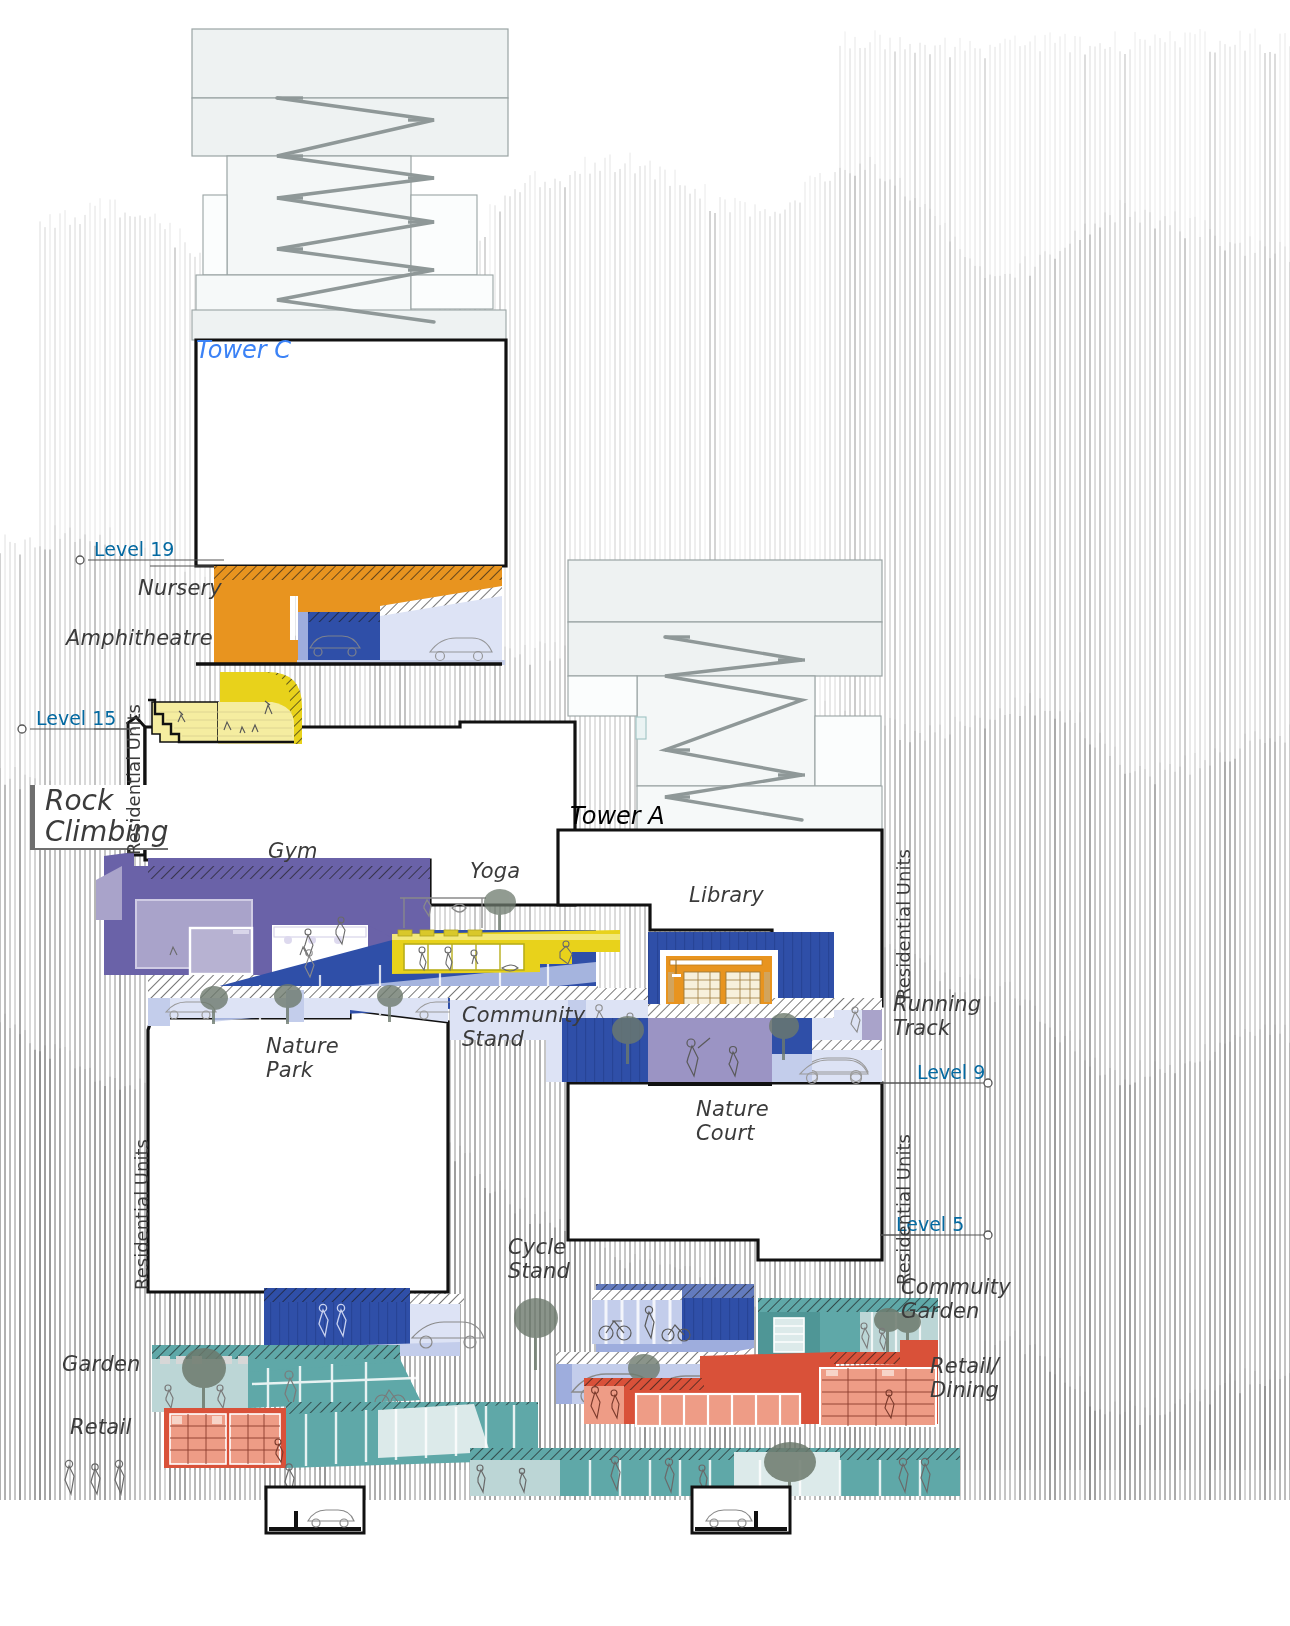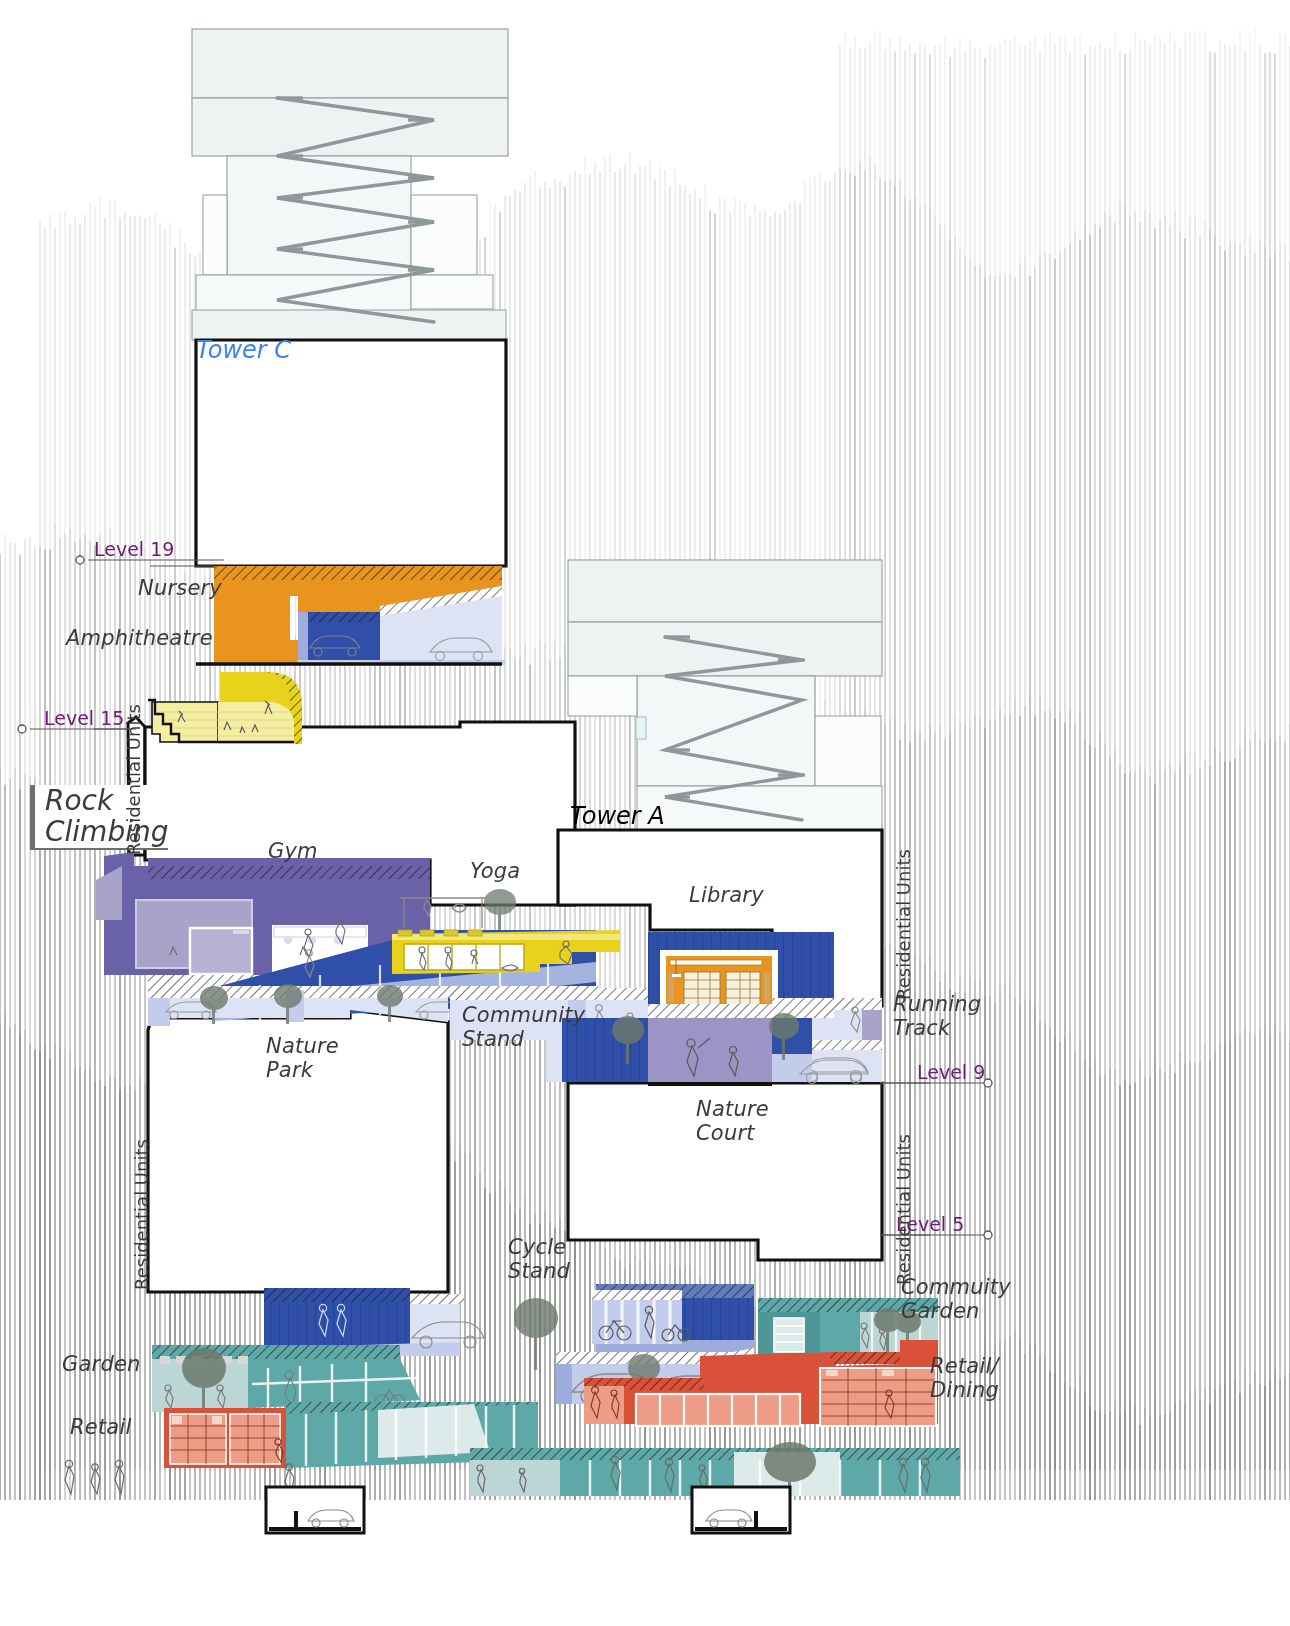--- a/index.html
+++ b/index.html
@@ -1,21 +1,21 @@
 <!DOCTYPE html>
 <html><head>
 <meta charset="utf-8">
 <style>
   html,body{margin:0;padding:0;background:#fff;}
   body{font-family:"DejaVu Sans", sans-serif;}
   #stage{position:relative;width:1290px;height:1626px;background:#ffffff;overflow:hidden;}
   #stage svg{position:absolute;left:0;top:0;}
   .lbl{position:absolute;font-family:"DejaVu Sans",sans-serif;font-style:italic;color:#3b3b3b;
        font-size:21px;line-height:1.12;white-space:pre;letter-spacing:.2px;}
-  .lvl{position:absolute;font-family:"DejaVu Sans",sans-serif;font-style:normal;color:#701a75;
+  .lvl{position:absolute;font-family:"DejaVu Sans",sans-serif;font-style:normal;color:#0369a1;
        font-size:19px;white-space:nowrap;}
   .vert{position:absolute;font-family:"DejaVu Sans",sans-serif;font-style:normal;color:#3b3b3b;
         font-size:18px;white-space:nowrap;transform-origin:0 0;transform:rotate(-90deg);}
   .tower{position:absolute;font-family:"DejaVu Sans",sans-serif;font-style:italic;font-size:24px;white-space:nowrap;}
   .rockbox{position:absolute;font-family:"DejaVu Sans",sans-serif;font-style:italic;color:#3b3b3b;
        font-size:28px;line-height:1.12;white-space:pre;background:#fff;}
 </style>
 </head>
 <body>
 
@@ -1796,21 +1796,21 @@
       </g>
 
   </svg>
 
   <div id="towerLabels">
       <div class="tower" style="left: 196px; top: 336px; color: #3b82f6;">Tower C</div>
       <div class="tower" style="left: 570px; top: 802px; color: #000000;">Tower A</div>
     </div>
   <div id="levelLabels">
       <div class="lvl" style="top: 538px; left: 94px;">Level 19</div>
-      <div class="lvl" style="top: 707px; left: 44px;">Level 15</div>
+      <div class="lvl" style="top: 707px; left: 36px;">Level 15</div>
       <div class="lvl" style="top: 1061px; left: 896px; padding-left: 21px;">Level 9</div>
       <div class="lvl" style="top: 1213px; left: 896px;">Level 5</div>
     </div>
   <div id="progLabels">
       <div class="lbl" style="left: 138px; top: 577px;">Nursery</div>
       <div class="lbl" style="left: 66px; top: 627px;">Amphitheatre</div>
       <div class="rockbox" style="padding-left: 10px; border-left: 5px solid rgb(111, 111, 111); border-bottom: 2px solid rgb(111, 111, 111); left: 30px; top: 785px;">Rock
 Climbing</div>
       <div class="lbl" style="left: 268px; top: 840px;">Gym</div>
       <div class="lbl" style="left: 470px; top: 860px;">Yoga</div>

